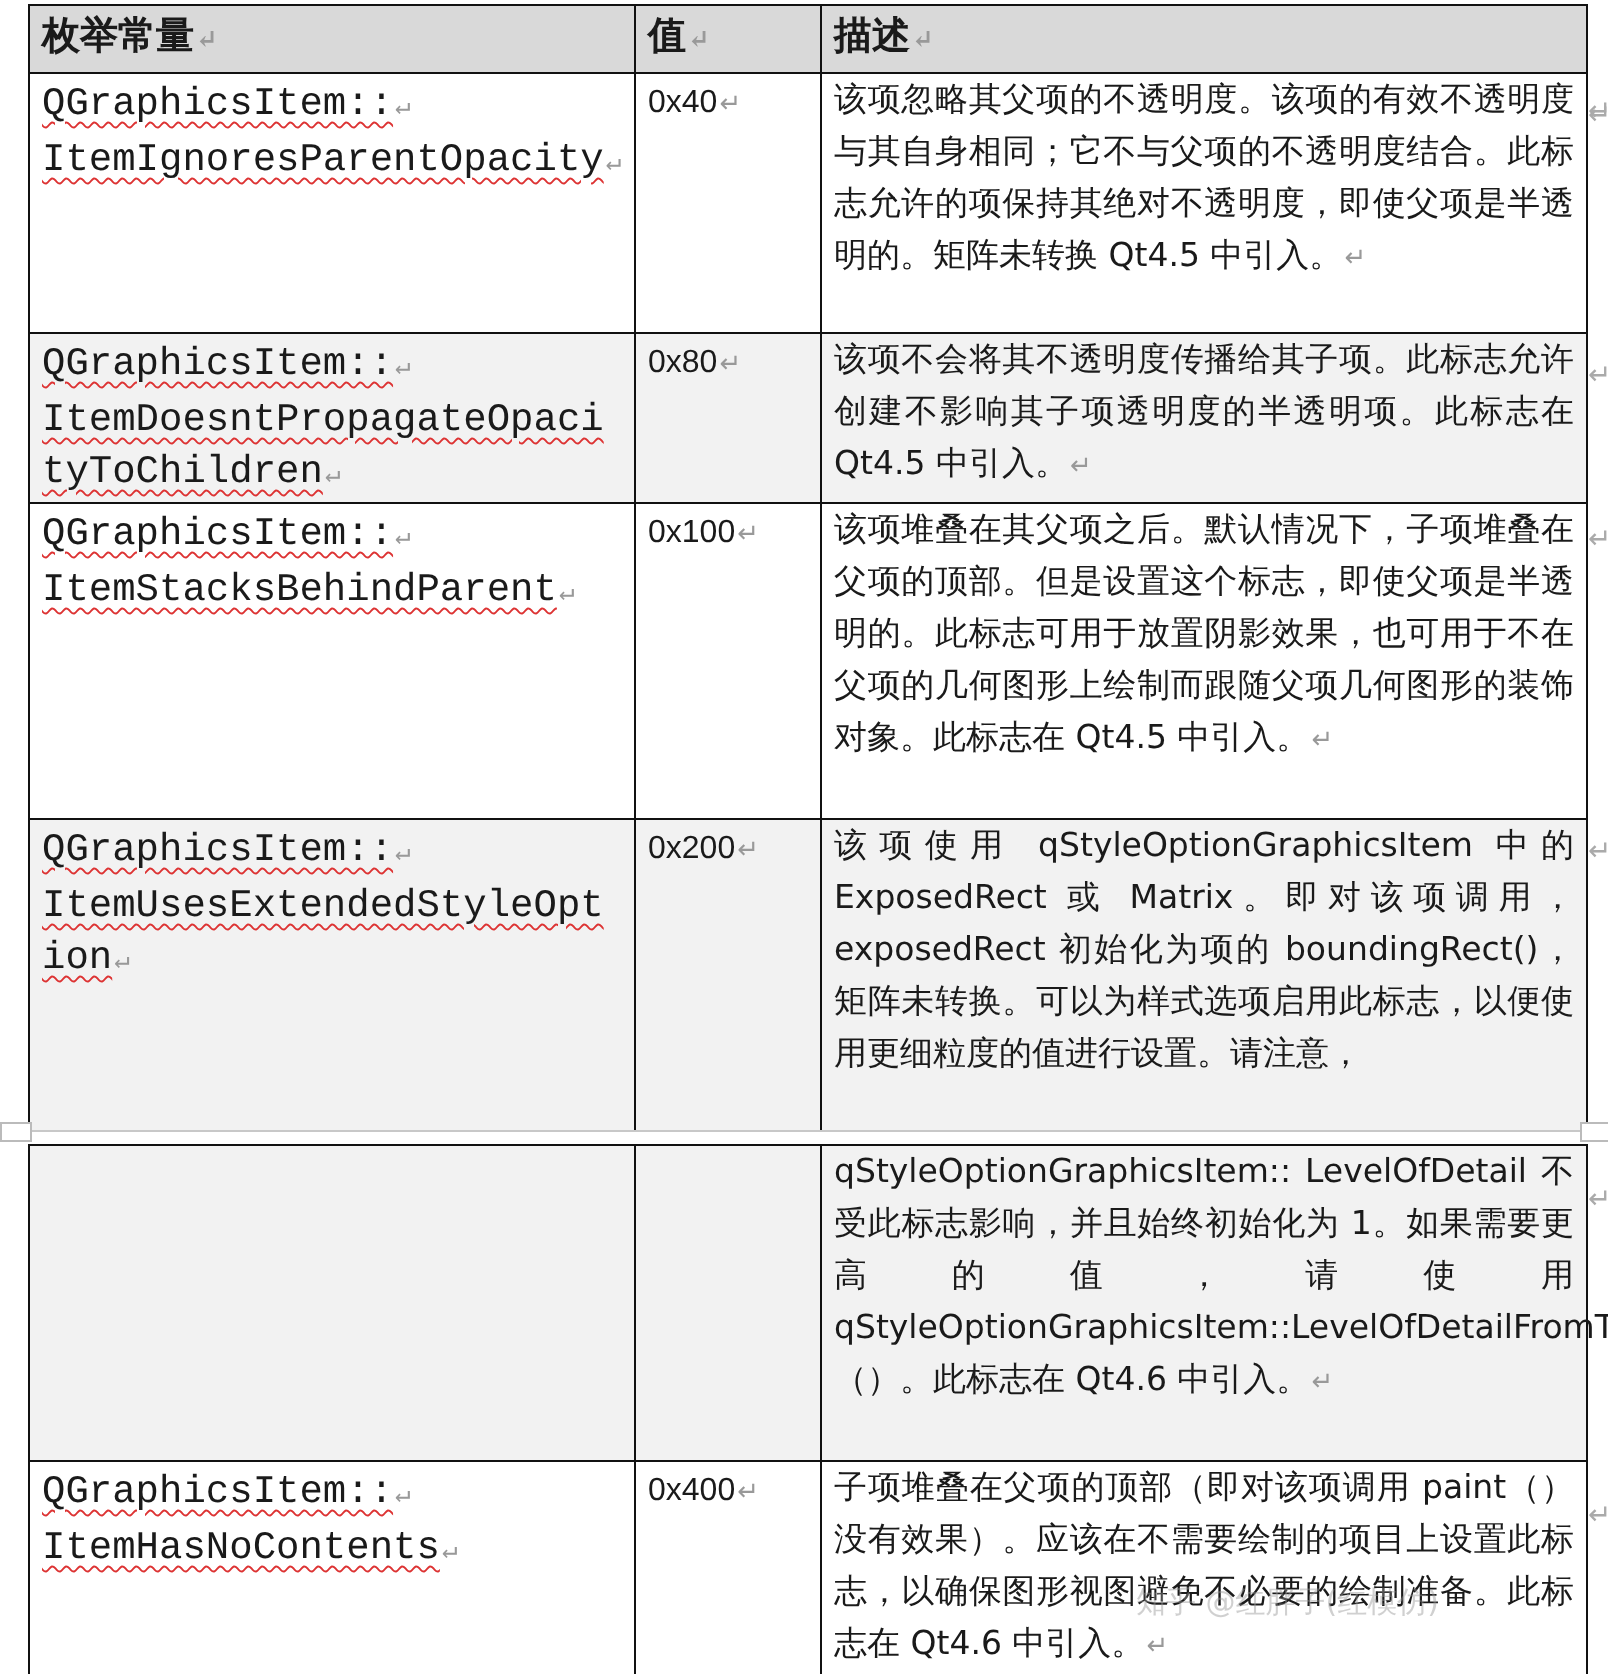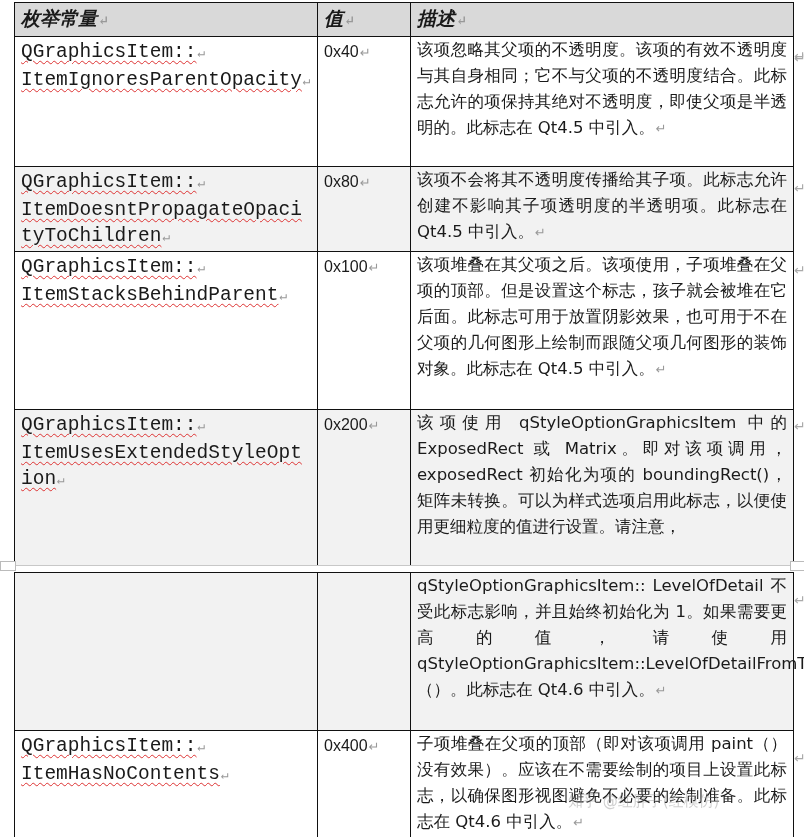--- a/index.html
+++ b/index.html
@@ -1,21 +1,21 @@
 <!DOCTYPE html>
 <html><head>
 <meta charset="utf-8">
 <style>
   html, body { margin: 0; padding: 0; background: #ffffff; }
   body { width: 804px; height: 837px; position: relative; overflow: hidden;
          font-family: "DejaVu Sans", "Liberation Sans", sans-serif; color: #1a1a1a; }
   table.doc { position: absolute; left: 14px; border-collapse: collapse; table-layout: fixed; width: 779px; }
   table.doc td, table.doc th { border: 1.5px solid #111; vertical-align: top; padding: 0 6px; }
   col.c1 { width: 303px; } col.c2 { width: 93px; } col.c3 { width: 383px; }
-  .hdr th { background: #d9d9d9; font-weight: bold; font-size: 19px; text-align: left; height: 30px; line-height: 30px; font-family: "DejaVu Serif", serif; font-style: italic; }
+  .hdr th { background: #d9d9d9; font-weight: bold; font-size: 19px; text-align: left; height: 30px; line-height: 30px; font-family: "DejaVu Serif", serif; }
   .shade td { background: #f2f2f2; }
   .enum { font-family: "Liberation Mono", "DejaVu Sans Mono", monospace; font-size: 19.5px; line-height: 26px; padding-top: 2px !important; word-break: break-all; }
   .enum span.w { text-decoration: underline wavy #d33; text-decoration-thickness: 1px; text-underline-offset: 3px; text-align: center; }
   .val { font-family: "Liberation Sans", sans-serif; font-size: 16px; line-height: 22px; padding-top: 4px !important; }
   .desc { font-size: 16.5px; line-height: 26px; padding-top: 0 !important; text-align: justify; }
   .pm { color: #999; font-size: 13px; margin-left: 1px; }
   .edge { position: absolute; left: 794px; color: #aaa; font-size: 14px; }
   .pagebreak { position: absolute; left: 0; top: 565px; width: 804px; height: 0; border-top: 1px solid #c8c8c8; }
   .pb-mark { position: absolute; top: 561px; width: 14px; height: 8px; border: 1px solid #bbb; background: #fff; }
   .wm { position: absolute; left: 568px; top: 792px; color: rgba(150,150,150,0.45); font-size: 15px; white-space: nowrap; }
@@ -31,31 +31,31 @@
     </colgroup>
   <tbody>
       <tr class="hdr">
     <th><span>枚举常量</span><span class="pm">↵</span></th>
     <th><span>值</span><span class="pm">↵</span></th>
     <th><span>描述</span><span class="pm">↵</span></th>
   </tr>
   <tr style="height:130px;">
     <td class="enum"><span class="w">QGraphicsItem::</span><span class="pm">↵</span><br><span class="w">ItemIgnoresParentOpacity</span><span class="pm">↵</span></td>
     <td class="val"><span>0x40</span><span class="pm">↵</span></td>
-    <td class="desc"><span>该项忽略其父项的不透明度。该项的有效不透明度与其自身相同；它不与父项的不透明度结合。此标志允许的项保持其绝对不透明度，即使父项是半透明的。此标志在 Qt4.5 中引入。</span><span class="pm">↵</span></td>
+    <td class="desc"><span>该项忽略其父项的不透明度。该项的有效不透明度与其自身相同；它不与父项的不透明度结合。此标志允许的项保持其绝对不透明度，即使父项是半透明的。矩阵未转换 Qt4.5 中引入。</span><span class="pm">↵</span></td>
   </tr>
   <tr class="shade" style="height:78px;">
     <td class="enum"><span class="w">QGraphicsItem::</span><span class="pm">↵</span><br><span class="w">ItemDoesntPropagateOpacityToChildren</span><span class="pm">↵</span></td>
     <td class="val"><span>0x80</span><span class="pm">↵</span></td>
     <td class="desc"><span>该项不会将其不透明度传播给其子项。此标志允许创建不影响其子项透明度的半透明项。此标志在 Qt4.5 中引入。</span><span class="pm">↵</span></td>
   </tr>
   <tr style="height:158px;">
     <td class="enum"><span class="w">QGraphicsItem::</span><span class="pm">↵</span><br><span class="w">ItemStacksBehindParent</span><span class="pm">↵</span></td>
     <td class="val"><span>0x100</span><span class="pm">↵</span></td>
-    <td class="desc"><span>该项堆叠在其父项之后。该项使用，子项堆叠在父项的顶部。但是设置这个标志，孩子就会被堆在它后面。此标志可用于放置阴影效果，也可用于不在父项的几何图形上绘制而跟随父项几何图形的装饰对象。此标志在 Qt4.5 中引入。</span><span class="pm">↵</span></td>
+    <td class="desc"><span>该项堆叠在其父项之后。默认情况下，子项堆叠在父项的顶部。但是设置这个标志，即使父项是半透明的。此标志可用于放置阴影效果，也可用于不在父项的几何图形上绘制而跟随父项几何图形的装饰对象。此标志在 Qt4.5 中引入。</span><span class="pm">↵</span></td>
   </tr>
   <tr class="shade" style="height:156px;">
     <td class="enum"><span class="w">QGraphicsItem::</span><span class="pm">↵</span><br><span class="w">ItemUsesExtendedStyleOption</span><span class="pm">↵</span></td>
     <td class="val"><span>0x200</span><span class="pm">↵</span></td>
     <td class="desc"><span>该项使用 qStyleOptionGraphicsItem 中的 ExposedRect 或 Matrix。即对该项调用，exposedRect 初始化为项的 boundingRect()，矩阵未转换。可以为样式选项启用此标志，以便使用更细粒度的值进行设置。请注意，</span></td>
   </tr>
 </tbody>
   </table>
 
 <div class="pagebreak"></div>

